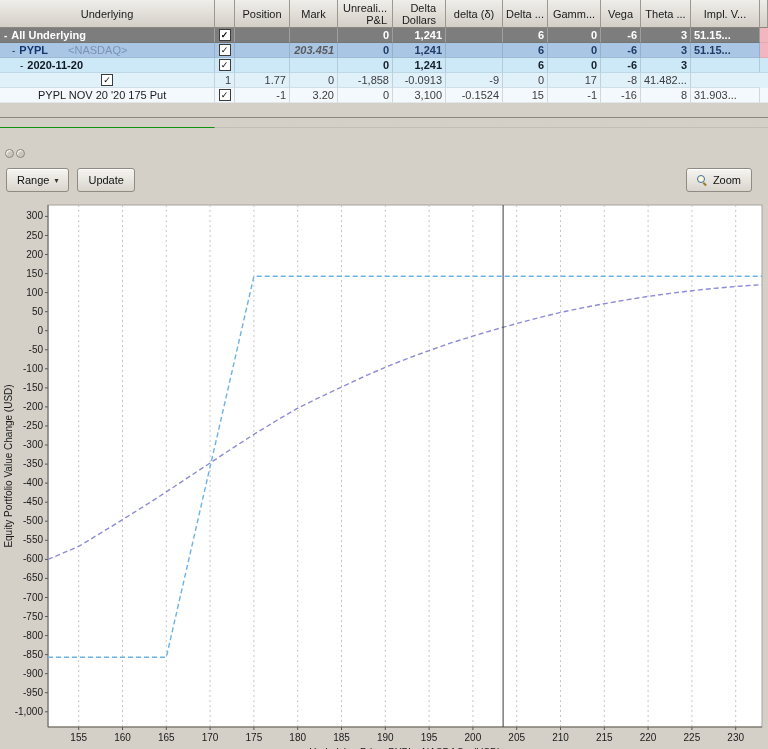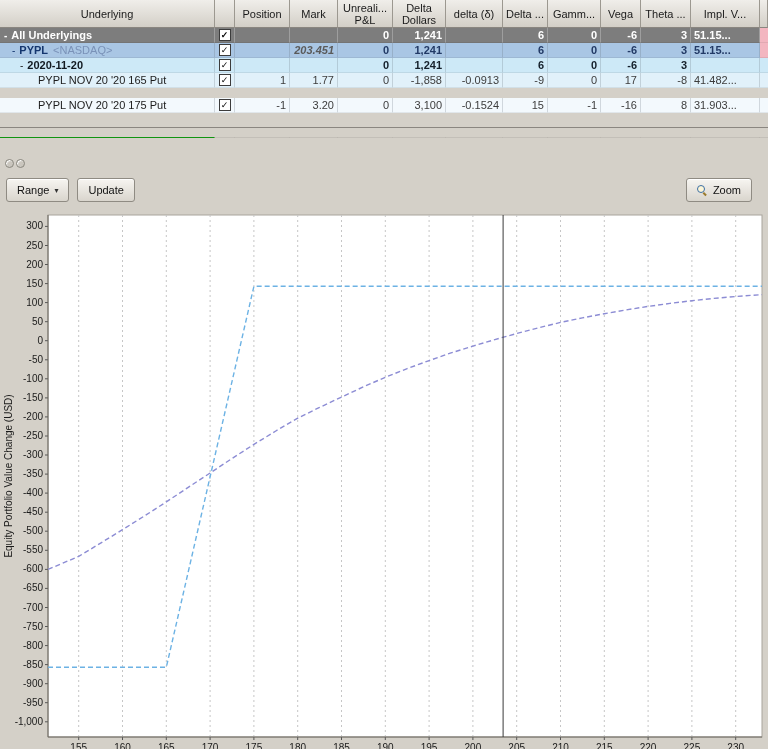--- a/index.html
+++ b/index.html
@@ -11,55 +11,55 @@
   }
   
   .pos-table{width:768px;border-bottom:1px solid #8a8680;}
   .t-row{display:grid;grid-template-columns:215px 20px 55px 48px 55px 53px 57px 45px 53px 40px 50px 69px 8px;}
   .t-head{height:28px;}
   .h-cell{
     background:linear-gradient(#f0eeea,#d3cfc7);
     border-right:1px solid #9c9890;border-bottom:1px solid #8a8680;
     display:flex;align-items:center;justify-content:center;
     font-size:11px;line-height:12px;color:#1a1a1a;
-    white-space:pre-line;text-align:center;overflow:hidden;
+    white-space:pre-line;text-align:right;overflow:hidden;
   }
   .t-row.body{height:15px;}
   .t-row.k-new{height:14px;}
   .c{
     font-size:11px;display:flex;align-items:center;
     border-right:1px solid rgba(90,100,110,.22);
     border-bottom:1px solid rgba(0,0,0,.07);
     padding:0 3px;overflow:hidden;white-space:nowrap;color:#1c1c1c;
   }
   .num{justify-content:flex-end;}
   .left{justify-content:flex-start;}
   .c-underlying{padding-left:4px;}
   .k-symbol .c-underlying{padding-left:12px;}
   .k-expiry .c-underlying{padding-left:20px;}
   .k-option .c-underlying{padding-left:38px;}
   .expander{margin-right:4px;font-size:10px;}
-  .u-suffix{margin-left:5px;color:#7a92b8;font-weight:normal;}
+  .u-suffix{margin-left:20px;color:#7a92b8;font-weight:normal;}
   .cb{
     width:10px;height:10px;background:#fff;border:1px solid #3c3c3c;
     font-size:9px;line-height:9px;color:#000;
     display:flex;align-items:center;justify-content:center;margin:0 auto;
   }
   .k-all{background:#7d7d7d;}
   .k-all .c{color:#fff;font-weight:bold;border-right-color:rgba(255,255,255,.25);}
   .k-symbol{background:#a9c6e4;}
   .k-symbol .u-label{font-weight:bold;color:#14366e;}
   .k-symbol .expander{color:#14366e;}
   .k-symbol .num{font-weight:bold;color:#223a66;}
   .k-symbol .italic{font-weight:bold;font-style:italic;color:#5a5a5a;}
   .k-expiry{background:#cde9f7;}
   .k-expiry .u-label{font-weight:bold;color:#101820;}
   .k-expiry .num{font-weight:bold;color:#15202b;}
   .opt-a{background:#e1f1fa;}
-  .opt-b{background:#f3f9fd;margin-top:10px;}
+  .opt-b{background:#f3f9fd;}
   .k-option .num{color:#3c3c3c;}
   .k-new .c{background:#d2cec6;border-right-color:#b5b1a9;margin-top:24px;}
   .k-new .k-new-cell{
     background:#12a012;justify-content:center;
     color:#dff5a8;font-weight:bold;font-size:10px;letter-spacing:1px;
   }
   .c-marker{border-right:none;padding:0;}
   .c-marker.pink{background:#f3b6c0;}
   
   .divider{height:46px;position:relative;}
@@ -109,21 +109,21 @@
       <div class="h-cell">Delta ...</div>
       <div class="h-cell">Gamm...</div>
       <div class="h-cell">Vega</div>
       <div class="h-cell">Theta ...</div>
       <div class="h-cell">Impl. V...</div>
       <div class="h-cell"></div>
     </div>
     <div class="t-row body k-all">
       <div class="c c-underlying">
         <span class="expander">-</span>
-        <span class="u-label">All Underlyings</span>
+        <span class="u-label">All Underlying</span>
       </div>
       <div class="c c-check">
         <div class="cb">✓</div>
       </div>
       <div class="c num"></div>
       <div class="c num"></div>
       <div class="c num">0</div>
       <div class="c num">1,241</div>
       <div class="c num"></div>
       <div class="c num">6</div>
@@ -168,23 +168,20 @@
       <div class="c num">1,241</div>
       <div class="c num"></div>
       <div class="c num">6</div>
       <div class="c num">0</div>
       <div class="c num">-6</div>
       <div class="c num">3</div>
       <div class="c num left"></div>
       <div class="c c-marker"></div>
     </div>
     <div class="t-row body k-option opt-a">
-      <div class="c c-underlying">
-        <span class="u-label">PYPL NOV 20 '20 165 Put</span>
-      </div>
       <div class="c c-check">
         <div class="cb">✓</div>
       </div>
       <div class="c num">1</div>
       <div class="c num">1.77</div>
       <div class="c num">0</div>
       <div class="c num">-1,858</div>
       <div class="c num">-0.0913</div>
       <div class="c num">-9</div>
       <div class="c num">0</div>

